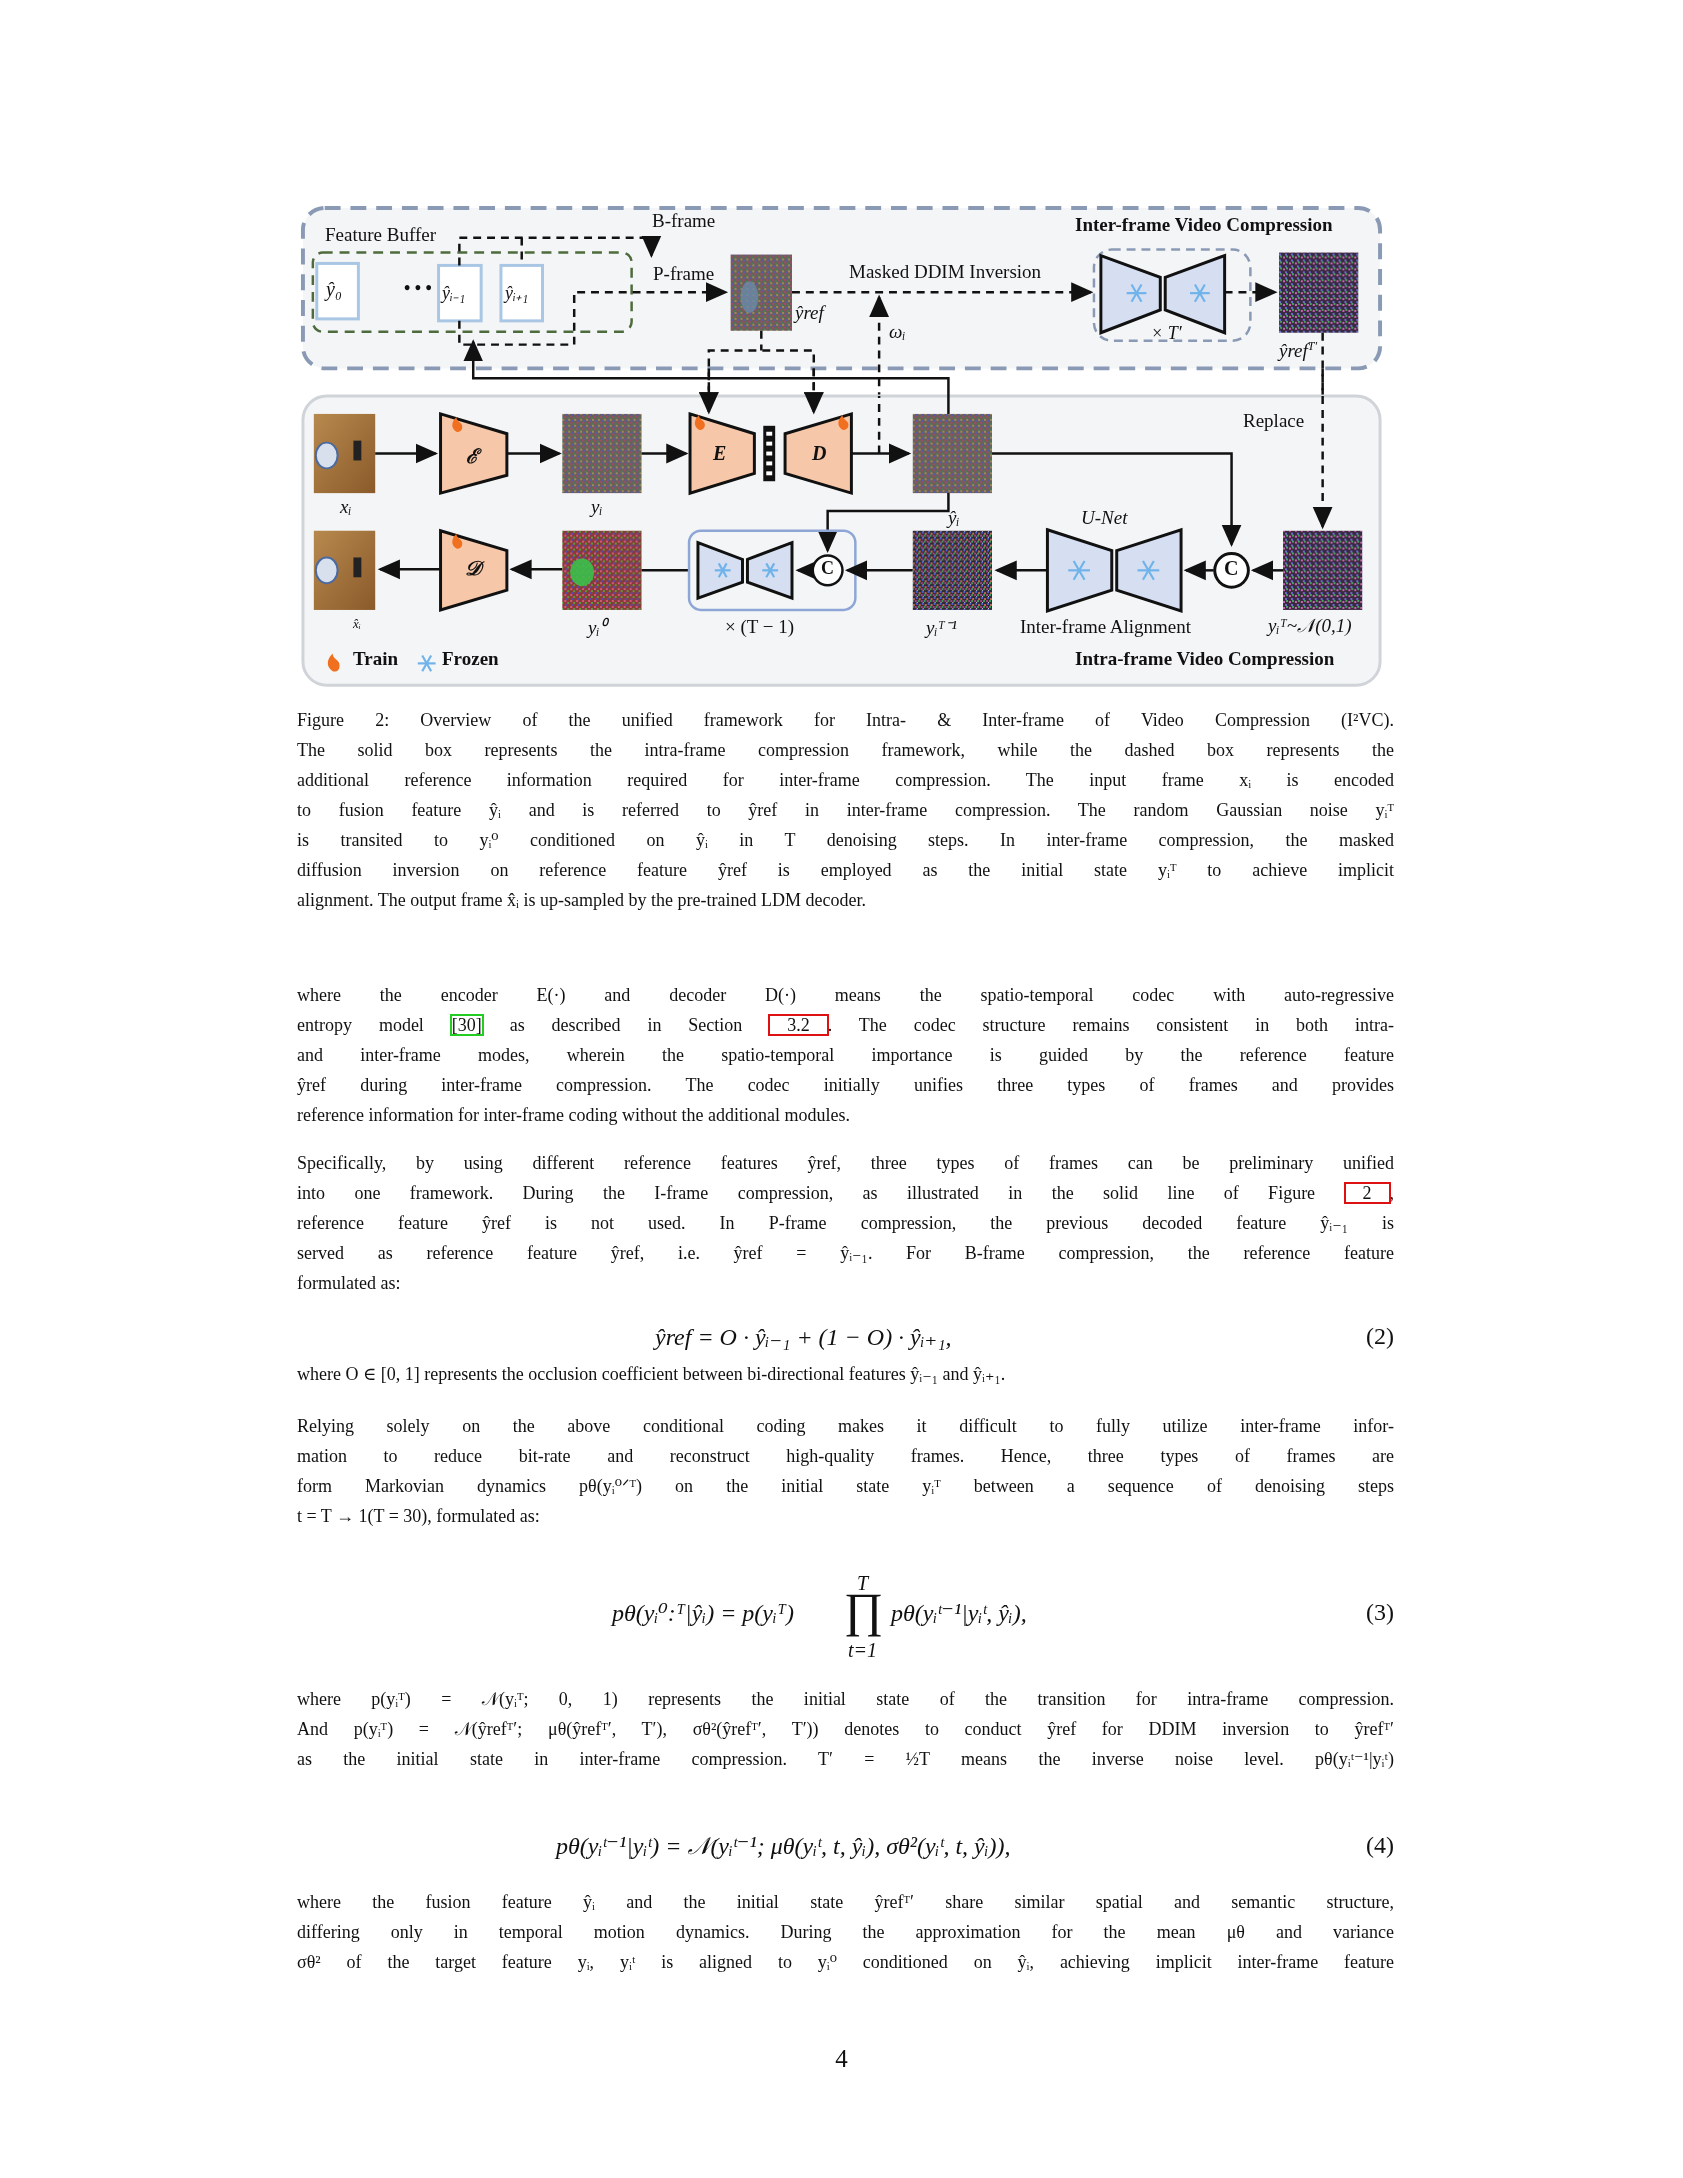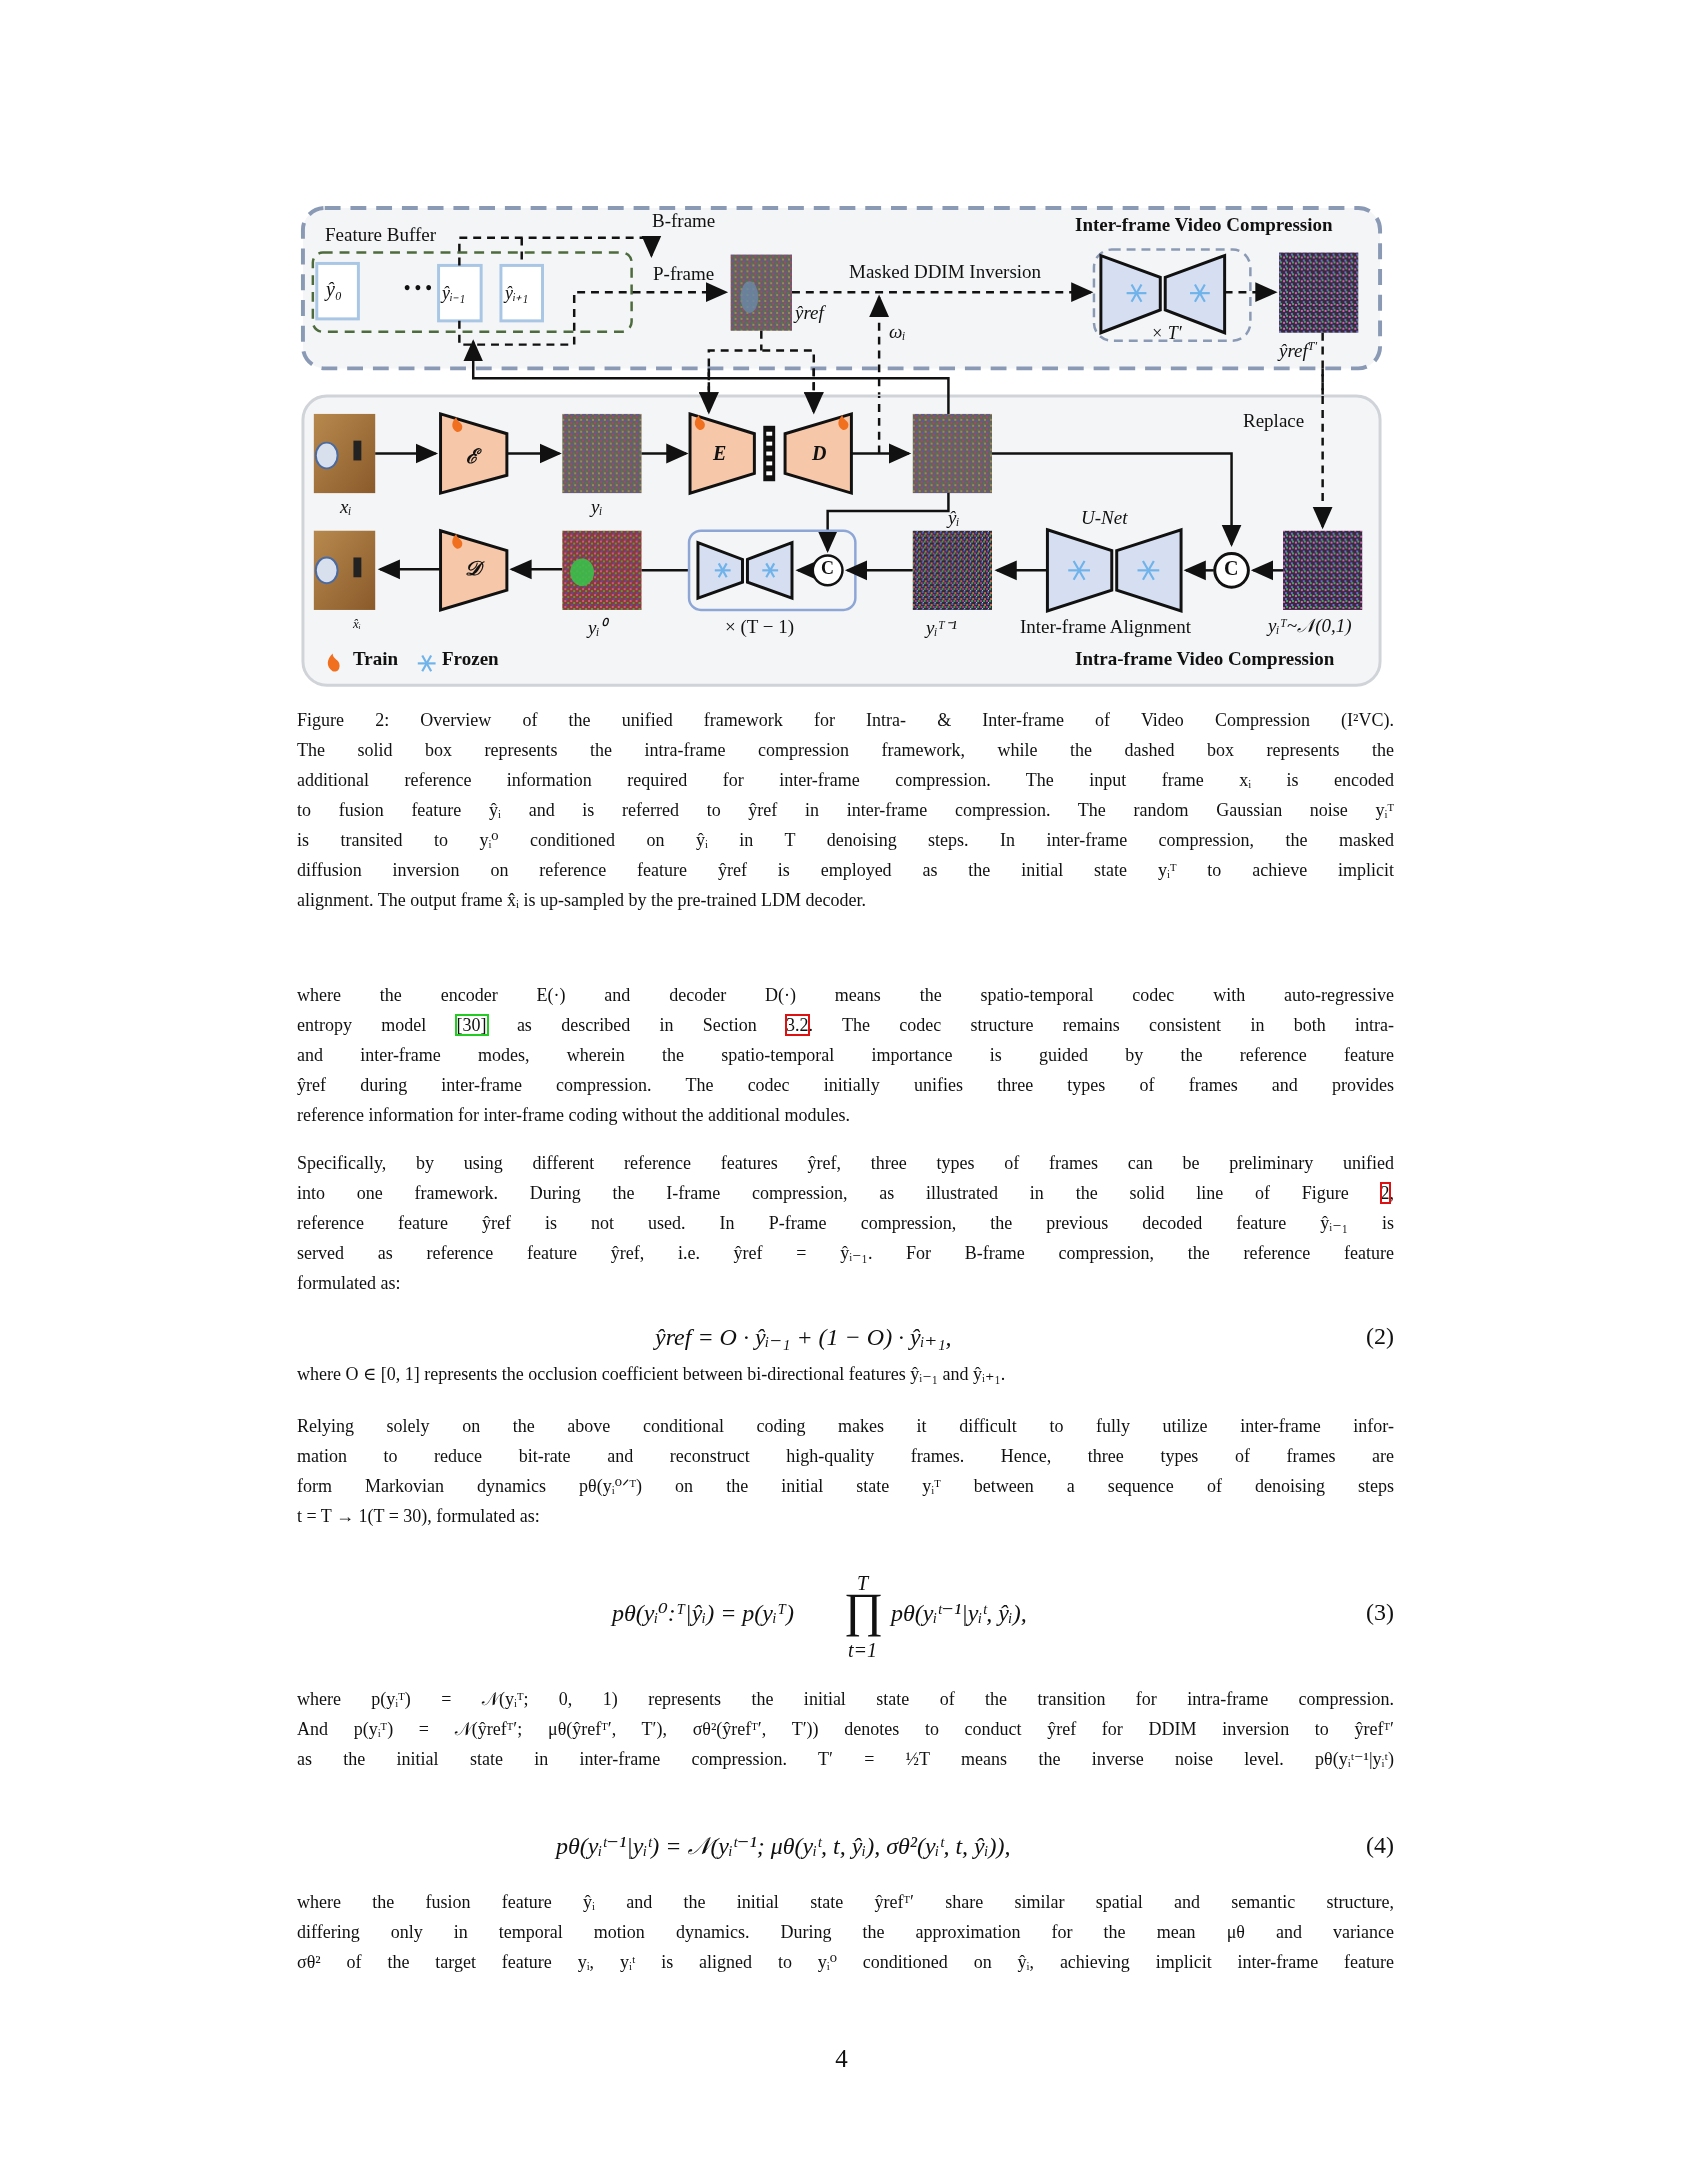--- a/index.html
+++ b/index.html
@@ -10,21 +10,21 @@
   .lbl { position:absolute; font-family:"Liberation Serif", serif; color:#111; white-space:nowrap; }
   .lbl.bold { font-weight:bold; }
   .lbl.it { font-style:italic; }
   .text-block { position:absolute; left:297px; width:1097px; font-size:18px; line-height:30px;
                 text-align:justify; text-justify:inter-word; }
   .text-block .line { display:block; text-align:justify; text-align-last:justify; height:30px; white-space:nowrap; overflow:visible; }
   .text-block .line.last { text-align-last:left; }
   .eq { position:absolute; font-size:24px; font-style:italic; white-space:nowrap; }
   .eqnum { position:absolute; right:289px; font-size:24px; }
   .ref-green { outline:2px solid #22cc22; outline-offset:-1px; padding:0 1px; }
-  .ref-red { outline:2px solid #dd1111; outline-offset:-1px; padding:0 0; }
+  .ref-red { outline:2px solid #dd1111; outline-offset:-1px; padding:0 18px; }
   .pagenum { position:absolute; left:0; width:1683px; text-align:center; top:2045px; font-size:25px; }
   .noise { image-rendering:pixelated; }
 </style>
 </head>
 <body>
 
 <div class="fig">
   <svg width="1683" height="713" viewBox="0 0 1700 720">
     <defs>
       <marker id="arr" markerWidth="10" markerHeight="10" refX="8" refY="5" orient="auto">

